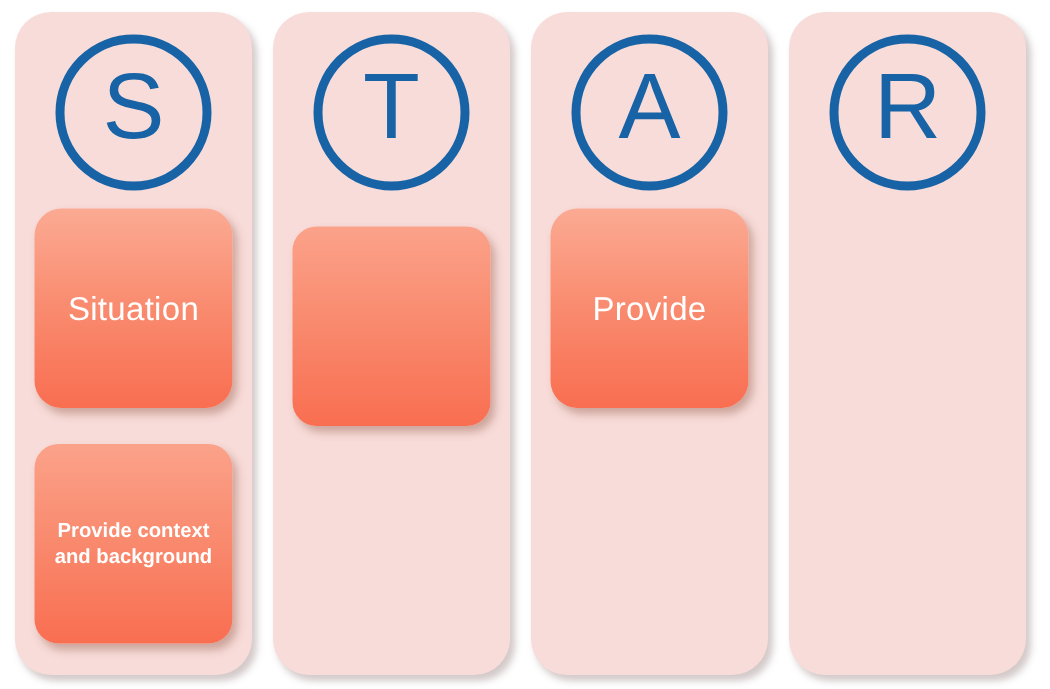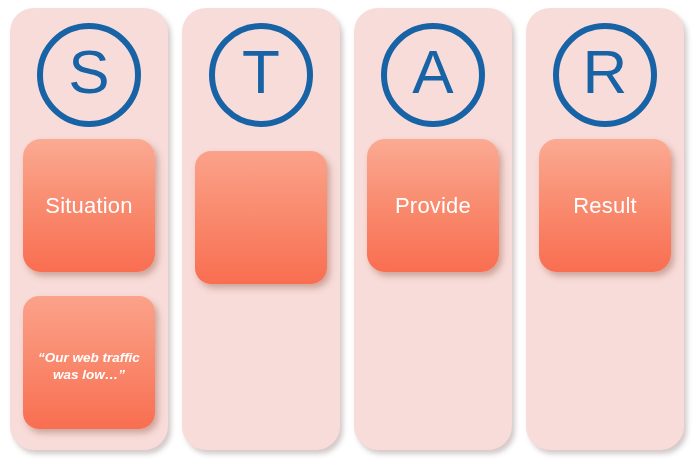--- a/index.html
+++ b/index.html
@@ -100,21 +100,21 @@
 <div class="diagram">
 
   <div class="column">
     <div class="letter-circle">
       <span class="letter">S</span>
     </div>
     <div class="stage-box">
       <span class="stage-label">Situation</span>
     </div>
     <div class="desc-box">
-      <p class="desc-quote">“Our web traffic was low…”</p>
+      <p class="desc-text">Provide context and background</p>
     </div>
   </div>
 
   <div class="column">
     <div class="letter-circle">
       <span class="letter">T</span>
     </div>
     <div class="desc-box">
     </div>
   </div>
@@ -125,18 +125,15 @@
     </div>
     <div class="stage-box">
       <span class="stage-label">Provide</span>
     </div>
   </div>
 
   <div class="column">
     <div class="letter-circle">
       <span class="letter">R</span>
     </div>
-    <div class="stage-box">
-      <span class="stage-label">Result</span>
-    </div>
   </div>
 
 </div>
 
 </body></html>

